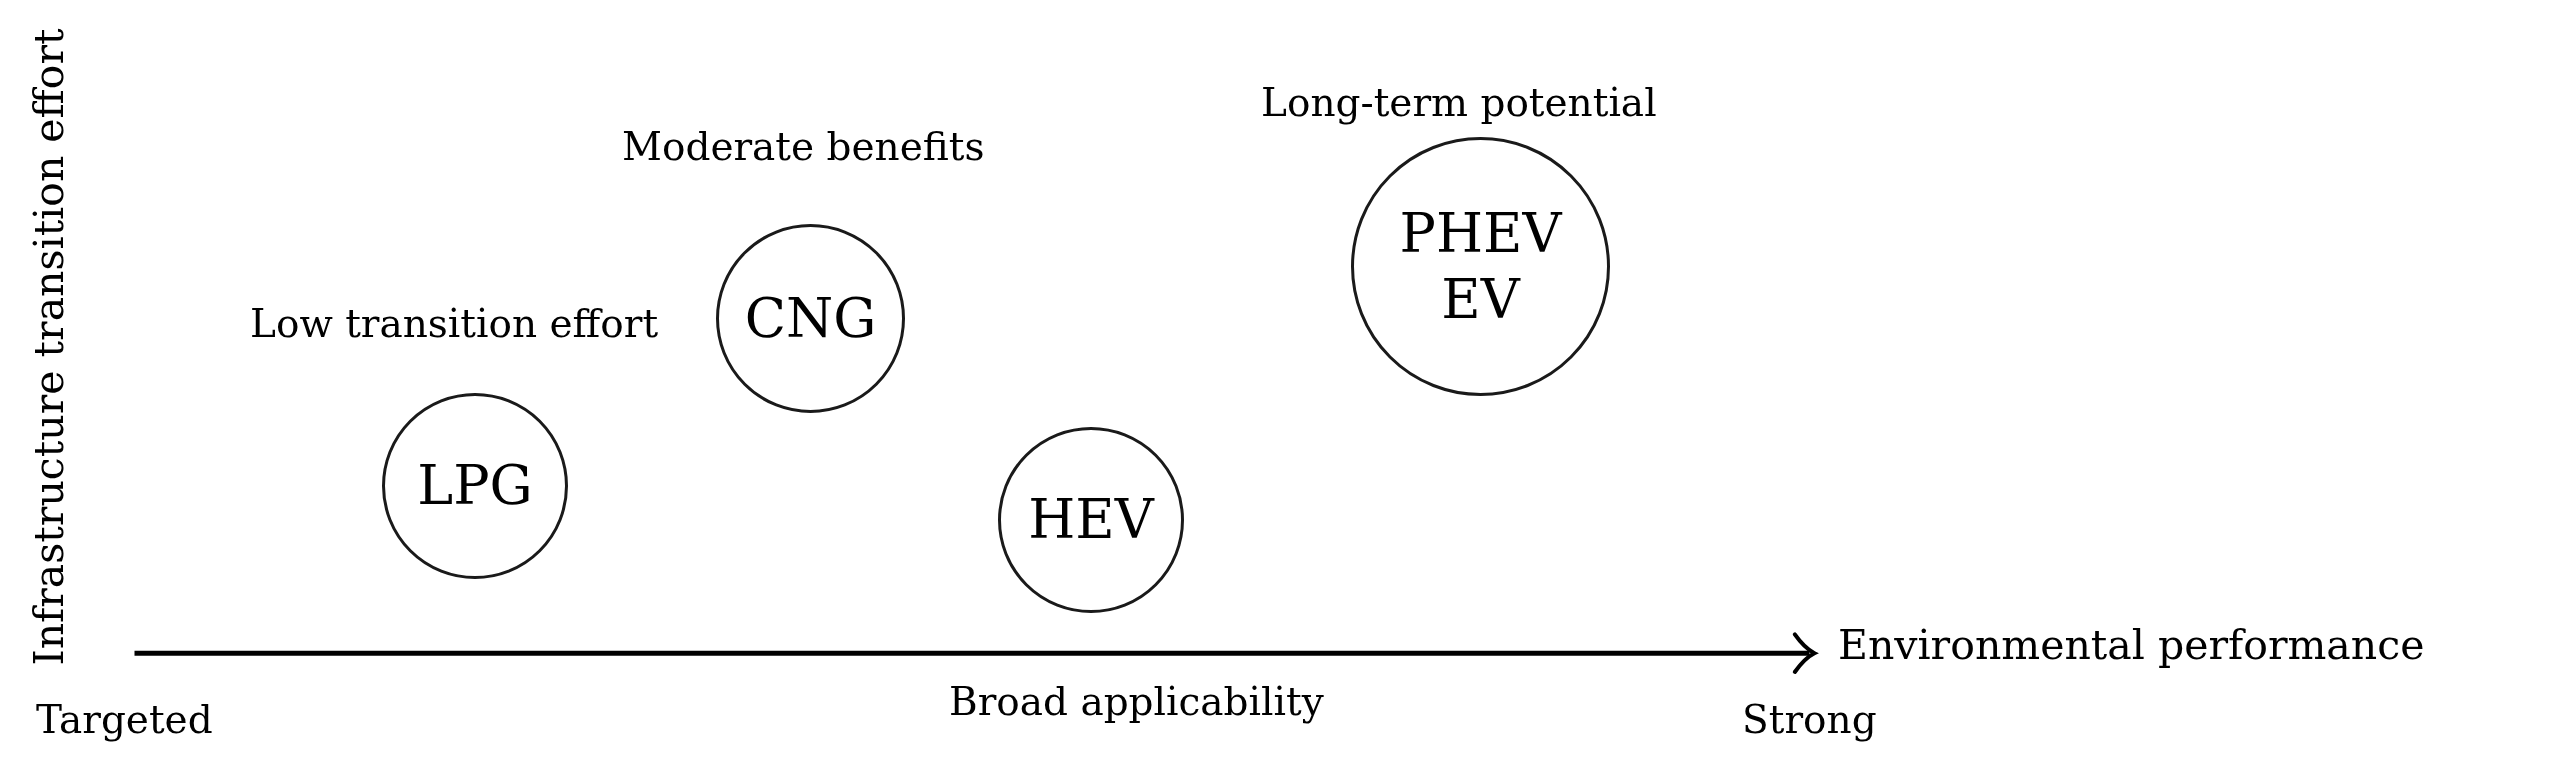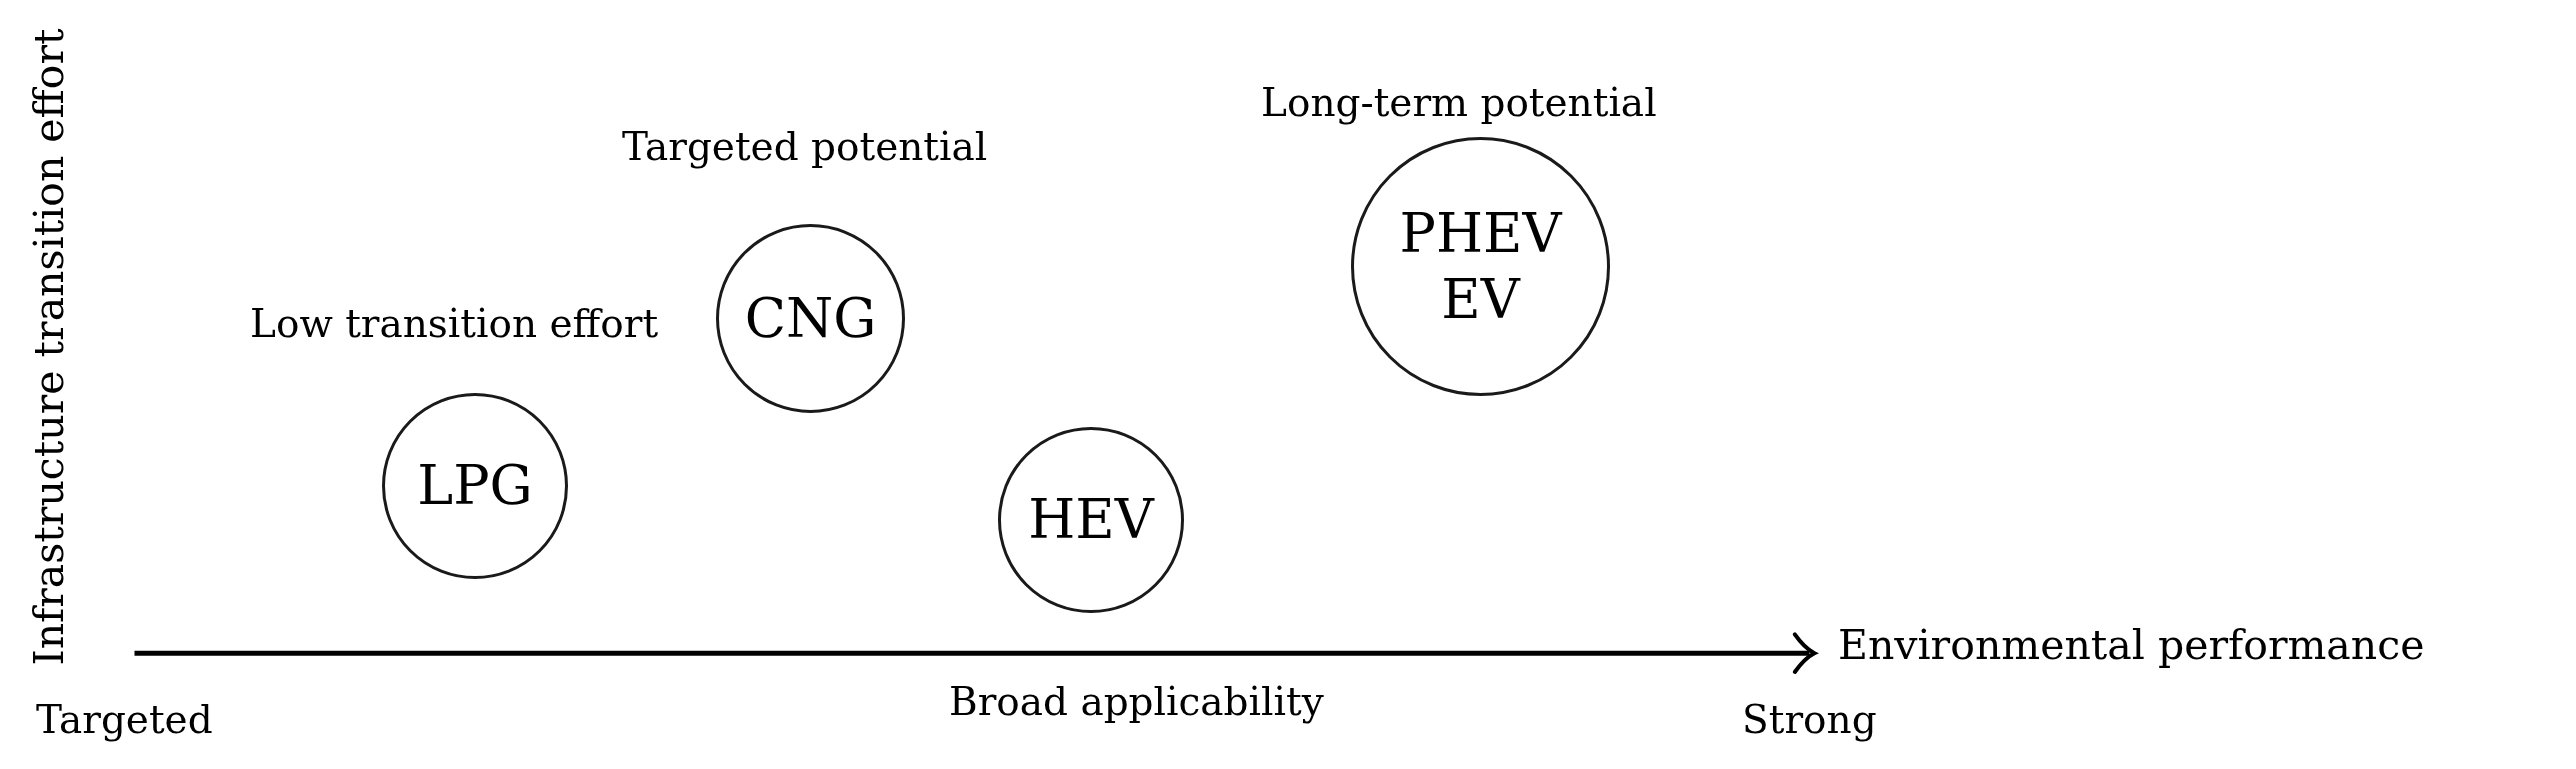--- a/index.html
+++ b/index.html
@@ -78,21 +78,21 @@
   <div class="txt lbl-md" style="left:36px; top:700px;">Targeted</div>
 
   <div class="txt lbl-md" style="left:938px; top:682px;margin-left:11px;">Broad applicability</div>
 
   <div class="txt lbl-md" style="left:1742px; top:700px;">Strong</div>
 
   <div class="txt lbl-axis" style="left:1838px; top:625px;">Environmental performance</div>
 
   <div class="txt lbl-md" style="left:1261px; top:43px;margin-top:40px;">Long-term potential</div>
 
-  <div class="txt lbl-md" style="left:622px; top:127px;">Targeted potential</div>
+  <div class="txt lbl-md" style="left:622px; top:127px;">Moderate benefits</div>
 
   <div class="txt lbl-md" style="left:250px; top:304px;">Low transition effort</div>
 
   <div class="node" style="left:382px; top:393px; width:186px; height:186px;">
     <div class="node-text">LPG</div>
   </div>
 
   <div class="node" style="left:716px; top:224px; width:189px; height:189px;">
     <div class="node-text">CNG</div>
   </div>

